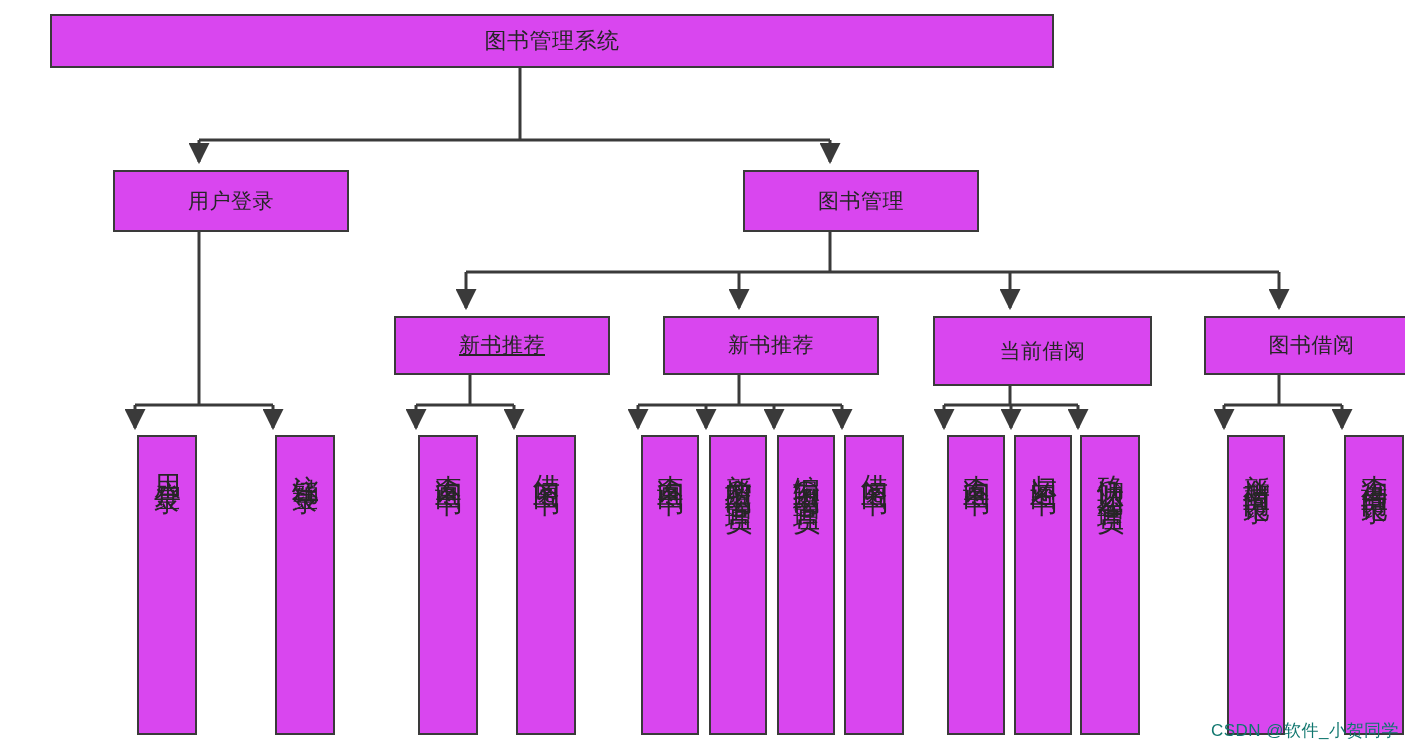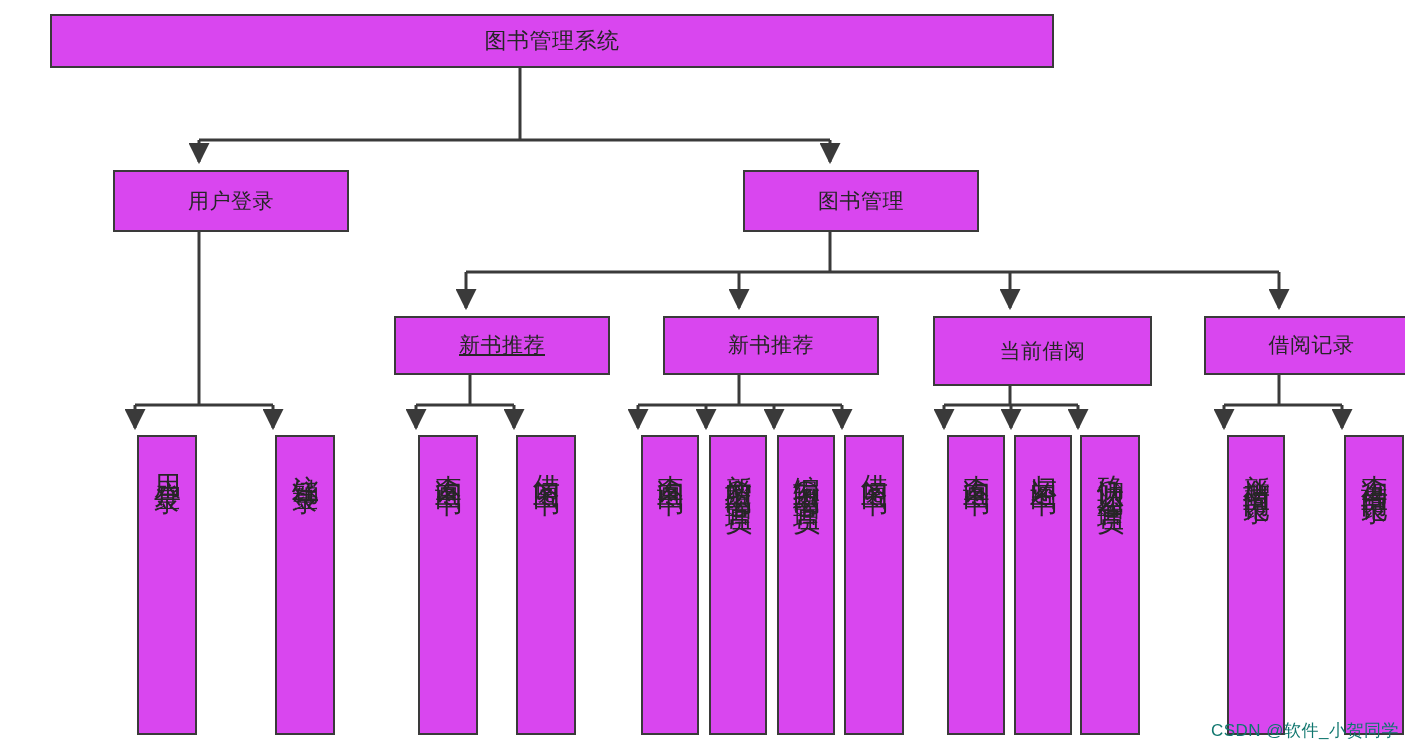--- a/index.html
+++ b/index.html
@@ -128,21 +128,21 @@
   <div class="node h-node" style="left:362px;top:316px;width:216px;height:59px;text-decoration:underline;">
     <span class="lbl">新书推荐</span>
   </div>
   <div class="node h-node" style="left:631px;top:316px;width:216px;height:59px;">
     <span class="lbl">新书推荐</span>
   </div>
   <div class="node h-node" style="left:901px;top:316px;width:219px;height:70px;">
     <span class="lbl">当前借阅</span>
   </div>
   <div class="node h-node" style="left:1172px;top:316px;width:215px;height:59px;">
-    <span class="lbl">借阅记录</span>
+    <span class="lbl">图书借阅</span>
   </div>
 
   <div class="node v-node" style="left:105px;top:435px;width:60px;height:300px;">
     <span class="lbl">用户登录</span>
   </div>
   <div class="node v-node" style="left:243px;top:435px;width:60px;height:300px;">
     <span class="lbl">注销登录</span>
   </div>
   <div class="node v-node" style="left:386px;top:435px;width:60px;height:300px;">
     <span class="lbl">查询图书</span>

